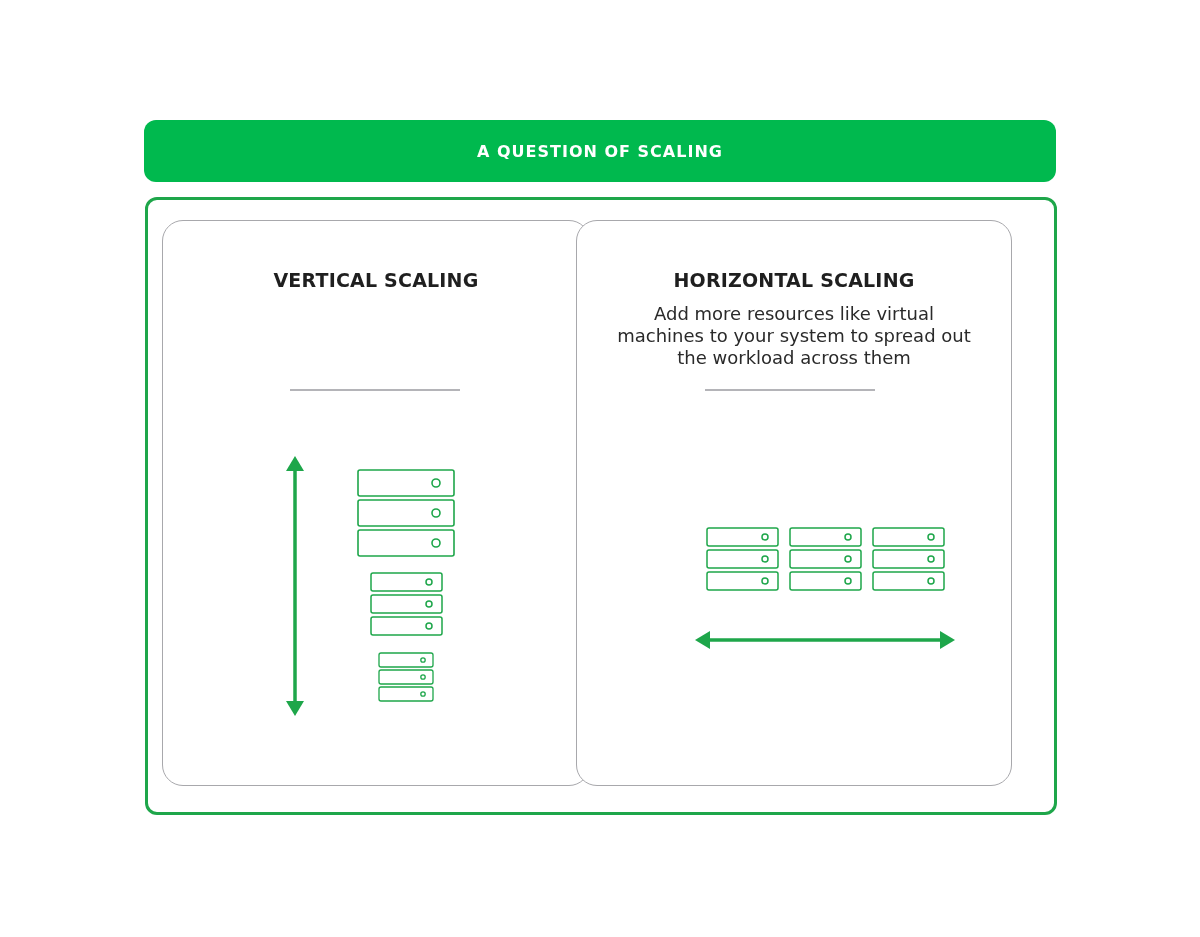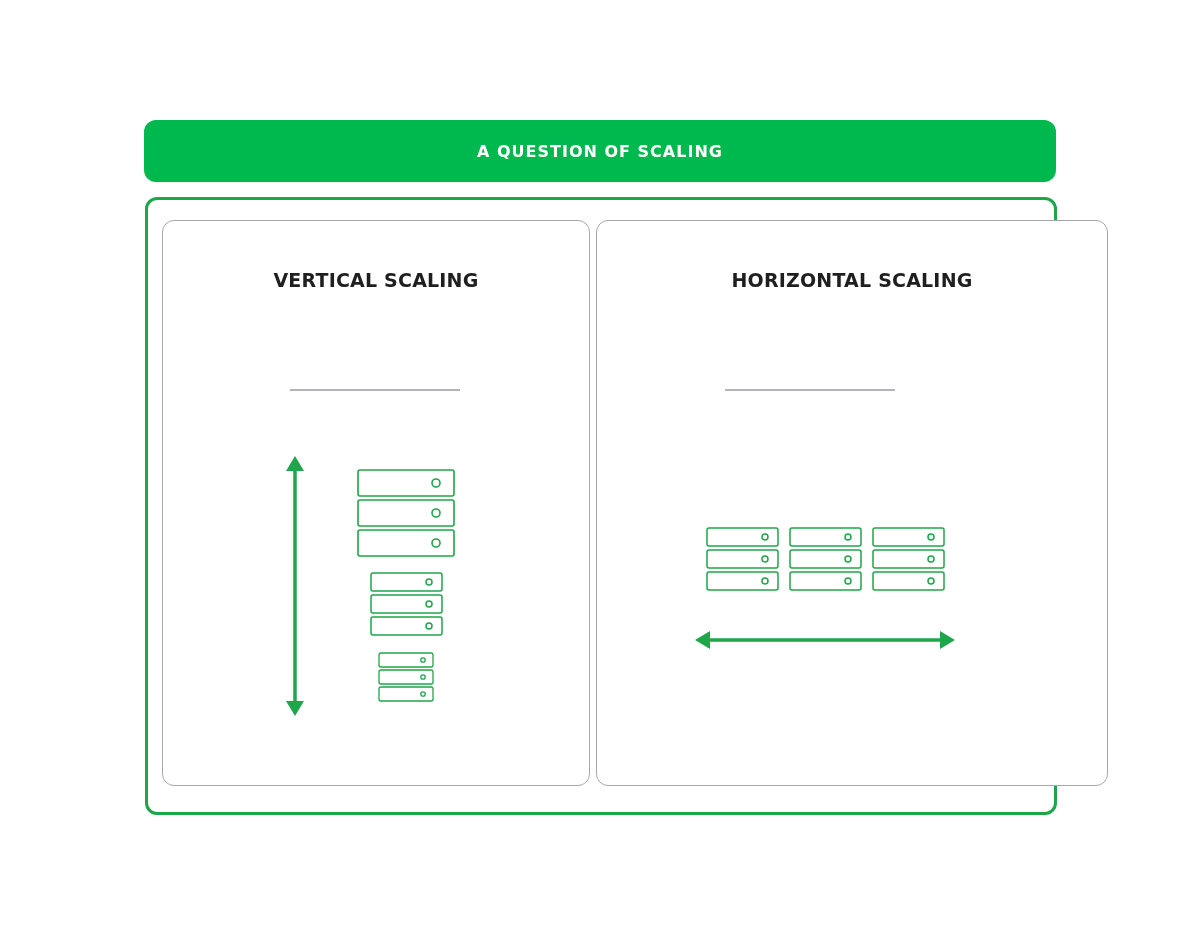--- a/index.html
+++ b/index.html
@@ -12,25 +12,25 @@
     .banner-title {
       color: #ffffff; font-weight: bold; font-size: 16px; letter-spacing: 1px;
       font-family: "DejaVu Sans", sans-serif;
     }
     .outer {
       position: absolute; left: 145px; top: 197px; width: 906px; height: 612px;
       border: 3px solid #1ea64a; border-radius: 12px; box-sizing: content-box;
     }
     .card {
       position: absolute; top: 220px; height: 566px;
-      border: 1.5px solid #a8a8ac; border-radius: 12px; box-sizing: border-box;
+      border: 1.5px solid #a8a8ac; border-radius: 21px; box-sizing: border-box;
       background: #ffffff;
     }
     .card.left { left: 162px; width: 428px; }
-    .card.right { left: 596px; width: 512px; }
+    .card.right { left: 576px; width: 436px; }
     .card-title {
       position: absolute; top: 48px; left: 0; right: 0; text-align: center;
       font-size: 19px; font-weight: bold; color: #1f1f1f;
       font-family: "DejaVu Sans", sans-serif; letter-spacing: 0.2px;
     }
     .card-desc {
       position: absolute; top: 82px; left: 40px; right: 40px; text-align: center;
       font-size: 18px; color: #2a2a2a; line-height: 22px;
       font-family: "DejaVu Sans", sans-serif;
     }
@@ -51,20 +51,21 @@
 
 <div class="outer"></div>
 
 <div class="card left">
   <div class="card-title">VERTICAL SCALING</div>
   <div class="divider"></div>
 </div>
 
 <div class="card right">
   <div class="card-title">HORIZONTAL SCALING</div>
+  <div class="card-desc">Add more resources like virtual machines to your system to spread out the workload across them</div>
   <div class="divider"></div>
 </div>
 
 <svg style="left:0;top:0;" width="1200" height="937">
   <line x1="295" y1="468" x2="295" y2="704" stroke="#1ea64a" stroke-width="3.5"></line>
   <polygon points="295,456 286,471 304,471" fill="#1ea64a"></polygon>
   <polygon points="295,716 286,701 304,701" fill="#1ea64a"></polygon>
 </svg>
 
 <svg style="left:0;top:0;" width="1200" height="937">

